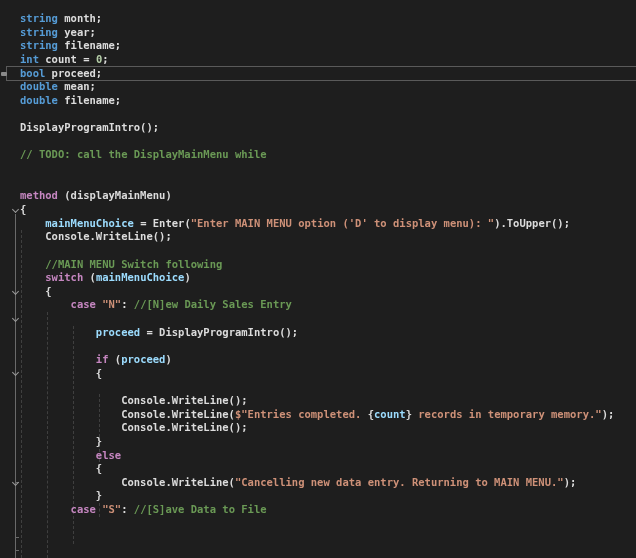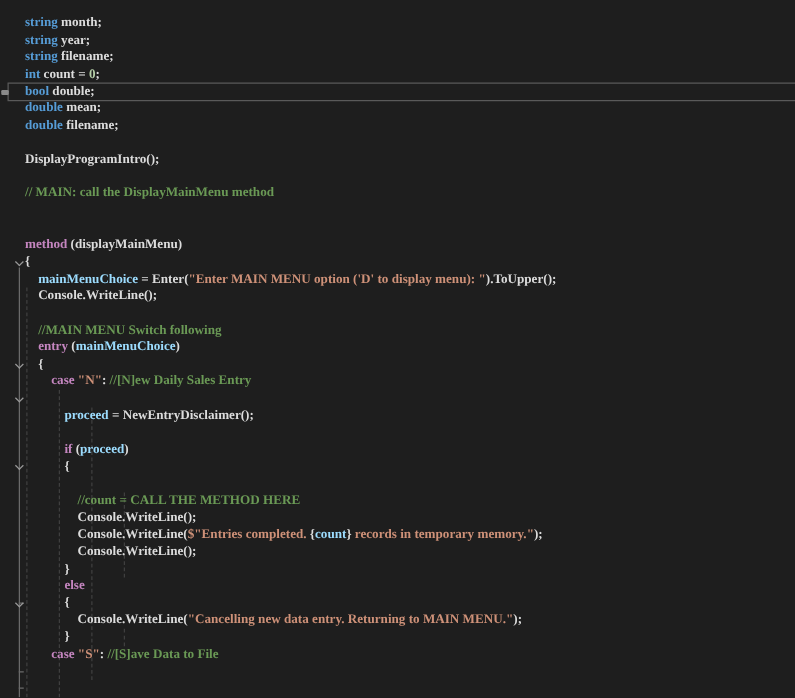--- a/index.html
+++ b/index.html
@@ -3,21 +3,21 @@
 <meta charset="utf-8">
 <style>
   html,body{margin:0;padding:0;background:#1e1e1e;}
   #viewport{
     position:relative;width:636px;height:558px;overflow:hidden;
     background:#1e1e1e;
     font-family:"DejaVu Sans Mono","Liberation Mono",monospace;
     font-size:10.5px;font-weight:bold;
   }
   #code-area{position:absolute;left:0;top:12px;right:0;z-index:3;}
-  .code-line{height:13.65px;line-height:13.65px;white-space:pre;padding-left:20px;font-family:Liberation Serif, serif;}
+  .code-line{height:13.65px;line-height:13.65px;white-space:pre;padding-left:20px;}
   .tk-k{color:#569cd6}   
   .tk-c{color:#c586c0}   
   .tk-d{color:#dcdcdc}   
   .tk-v{color:#9cdcfe}   
   .tk-s{color:#ce9178}   
   .tk-m{color:#6a9955}   
   .tk-n{color:#b5cea8}
   #current-line-highlight{
     position:absolute;left:6px;right:-2px;height:15px;
     border:1px solid #5a5a5a;background:#1e1e1e;z-index:2;box-sizing:border-box;
@@ -60,45 +60,44 @@
       <div class="fold-tick" style="left: 15px; top: 482.1px;"></div>
       <div class="fold-tick" style="left: 15px; top: 536.7px;"></div>
       <div class="fold-tick" style="left: 15px; top: 550.35px;"></div>
     </div>
   <div id="current-statement-glyph" style="top: 71.6px;"></div>
   <div id="code-area">
       <div class="code-line"><span class="tk-k">string</span><span class="tk-d"> month;</span></div>
       <div class="code-line"><span class="tk-k">string</span><span class="tk-d"> year;</span></div>
       <div class="code-line"><span class="tk-k">string</span><span class="tk-d"> filename;</span></div>
       <div class="code-line"><span class="tk-k">int</span><span class="tk-d"> count = </span><span class="tk-n">0</span><span class="tk-d">;</span></div>
-      <div class="code-line"><span class="tk-k">bool</span><span class="tk-d"> double;</span></div>
+      <div class="code-line"><span class="tk-k">bool</span><span class="tk-d"> proceed;</span></div>
       <div class="code-line"><span class="tk-k">double</span><span class="tk-d"> mean;</span></div>
       <div class="code-line"><span class="tk-k">double</span><span class="tk-d"> filename;</span></div>
       <div class="code-line"></div>
       <div class="code-line"><span class="tk-d">DisplayProgramIntro();</span></div>
       <div class="code-line"></div>
-      <div class="code-line"><span class="tk-m">// MAIN: call the DisplayMainMenu method</span></div>
+      <div class="code-line"><span class="tk-m">// TODO: call the DisplayMainMenu while</span></div>
       <div class="code-line"></div>
       <div class="code-line"></div>
       <div class="code-line"><span class="tk-c">method</span><span class="tk-d"> (displayMainMenu)</span></div>
       <div class="code-line"><span class="tk-d">{</span></div>
       <div class="code-line"><span class="tk-d">    </span><span class="tk-v">mainMenuChoice</span><span class="tk-d"> = Enter(</span><span class="tk-s">"Enter MAIN MENU option ('D' to display menu): "</span><span class="tk-d">).ToUpper();</span></div>
       <div class="code-line"><span class="tk-d">    Console.WriteLine();</span></div>
       <div class="code-line"></div>
       <div class="code-line"><span class="tk-d">    </span><span class="tk-m">//MAIN MENU Switch following</span></div>
-      <div class="code-line"><span class="tk-d">    </span><span class="tk-c">entry</span><span class="tk-d"> (</span><span class="tk-v">mainMenuChoice</span><span class="tk-d">)</span></div>
+      <div class="code-line"><span class="tk-d">    </span><span class="tk-c">switch</span><span class="tk-d"> (</span><span class="tk-v">mainMenuChoice</span><span class="tk-d">)</span></div>
       <div class="code-line"><span class="tk-d">    {</span></div>
       <div class="code-line"><span class="tk-d">        </span><span class="tk-c">case</span><span class="tk-d"> </span><span class="tk-s">"N"</span><span class="tk-d">: </span><span class="tk-m">//[N]ew Daily Sales Entry</span></div>
       <div class="code-line"></div>
-      <div class="code-line"><span class="tk-d">            </span><span class="tk-v">proceed</span><span class="tk-d"> = NewEntryDisclaimer();</span></div>
+      <div class="code-line"><span class="tk-d">            </span><span class="tk-v">proceed</span><span class="tk-d"> = DisplayProgramIntro();</span></div>
       <div class="code-line"></div>
       <div class="code-line"><span class="tk-d">            </span><span class="tk-c">if</span><span class="tk-d"> (</span><span class="tk-v">proceed</span><span class="tk-d">)</span></div>
       <div class="code-line"><span class="tk-d">            {</span></div>
       <div class="code-line"><span class="tk-d">                </span></div>
-      <div class="code-line"><span class="tk-d">                </span><span class="tk-m">//count = CALL THE METHOD HERE</span></div>
       <div class="code-line"><span class="tk-d">                Console.WriteLine();</span></div>
       <div class="code-line"><span class="tk-d">                Console.WriteLine(</span><span class="tk-s">$"Entries completed. </span><span class="tk-d">{</span><span class="tk-v">count</span><span class="tk-d">}</span><span class="tk-s"> records in temporary memory."</span><span class="tk-d">);</span></div>
       <div class="code-line"><span class="tk-d">                Console.WriteLine();</span></div>
       <div class="code-line"><span class="tk-d">            }</span></div>
       <div class="code-line"><span class="tk-d">            </span><span class="tk-c">else</span></div>
       <div class="code-line"><span class="tk-d">            {</span></div>
       <div class="code-line"><span class="tk-d">                Console.WriteLine(</span><span class="tk-s">"Cancelling new data entry. Returning to MAIN MENU."</span><span class="tk-d">);</span></div>
       <div class="code-line"><span class="tk-d">            }</span></div>
       <div class="code-line"><span class="tk-d">        </span><span class="tk-c">case</span><span class="tk-d"> </span><span class="tk-s">"S"</span><span class="tk-d">: </span><span class="tk-m">//[S]ave Data to File</span></div>
     </div>

